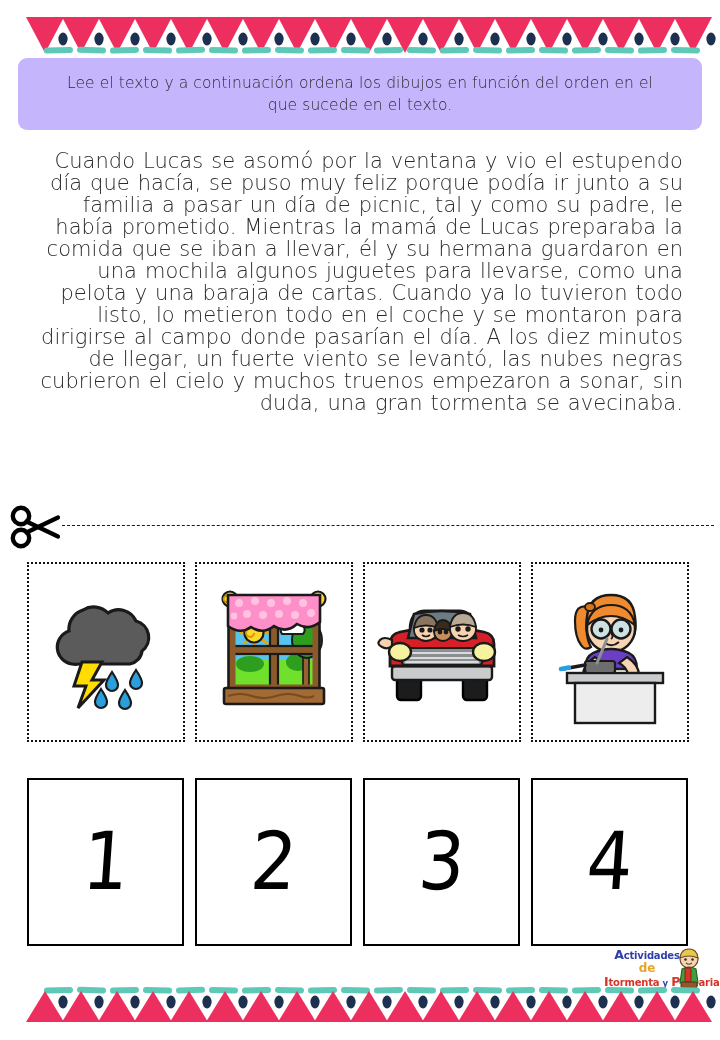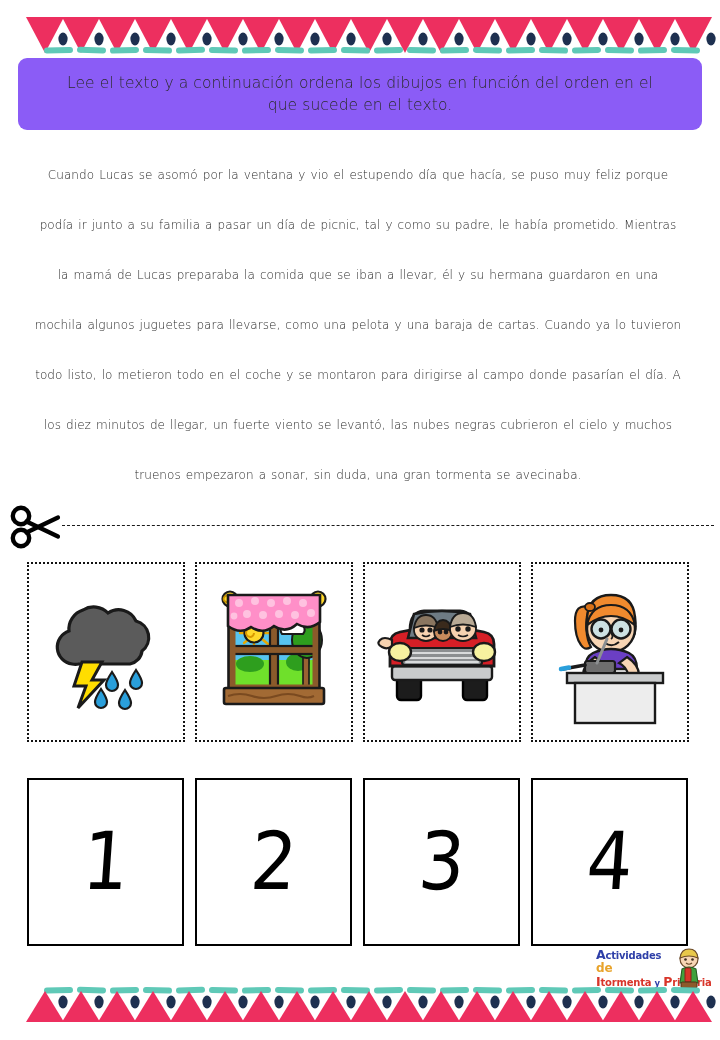--- a/index.html
+++ b/index.html
@@ -25,21 +25,21 @@
 
   .border-strip svg { display: block; }
 
   
   .instruction-box {
     position: absolute;
     left: 18px;
     top: 58px;
     width: 684px;
     min-height: 72px;
-    background: #8b5cf6;
+    background: #c4b5fd;
     border-radius: 9px;
     display: flex;
     align-items: center;
     justify-content: center;
     padding: 10px 36px;
   }
   .instruction-text {
     font-family: "DejaVu Sans", sans-serif;
     font-size: 15.5px;
     line-height: 1.45;
@@ -51,25 +51,25 @@
 
   
   .story {
     position: absolute;
     left: 33px;
     top: 150px;
     width: 650px;
   }
   .story p {
     font-family: "DejaVu Sans", sans-serif;
-    font-size: 12px;
-    line-height: 50px;
+    font-size: 21px;
+    line-height: 22px;
     color: #2a2a2a;
     font-weight: 300;
-    text-align: center;
+    text-align: right;
     letter-spacing: 0.05px;
     word-spacing: 1.2px;
   }
 
   
   .cut-row {
     position: absolute;
     left: 0;
     top: 505px;
     width: 720px;
@@ -143,24 +143,24 @@
   
   .logo {
     position: absolute;
     left: 592px;
     top: 948px;
     width: 112px;
     height: 42px;
   }
   .logo-text {
     position: absolute;
-    left: 4px;
+    left: 12px;
     top: 0;
     width: 86px;
-    text-align: left;
+    text-align: center;
   }
   .logo-line {
     font-family: "DejaVu Sans", sans-serif;
     font-weight: bold;
     letter-spacing: -0.2px;
     line-height: 1.08;
     white-space: nowrap;
   }
   .logo-l1 { font-size: 10px; color: #2e3fa8; }
   .logo-l1 .cap { font-size: 12.5px; }

